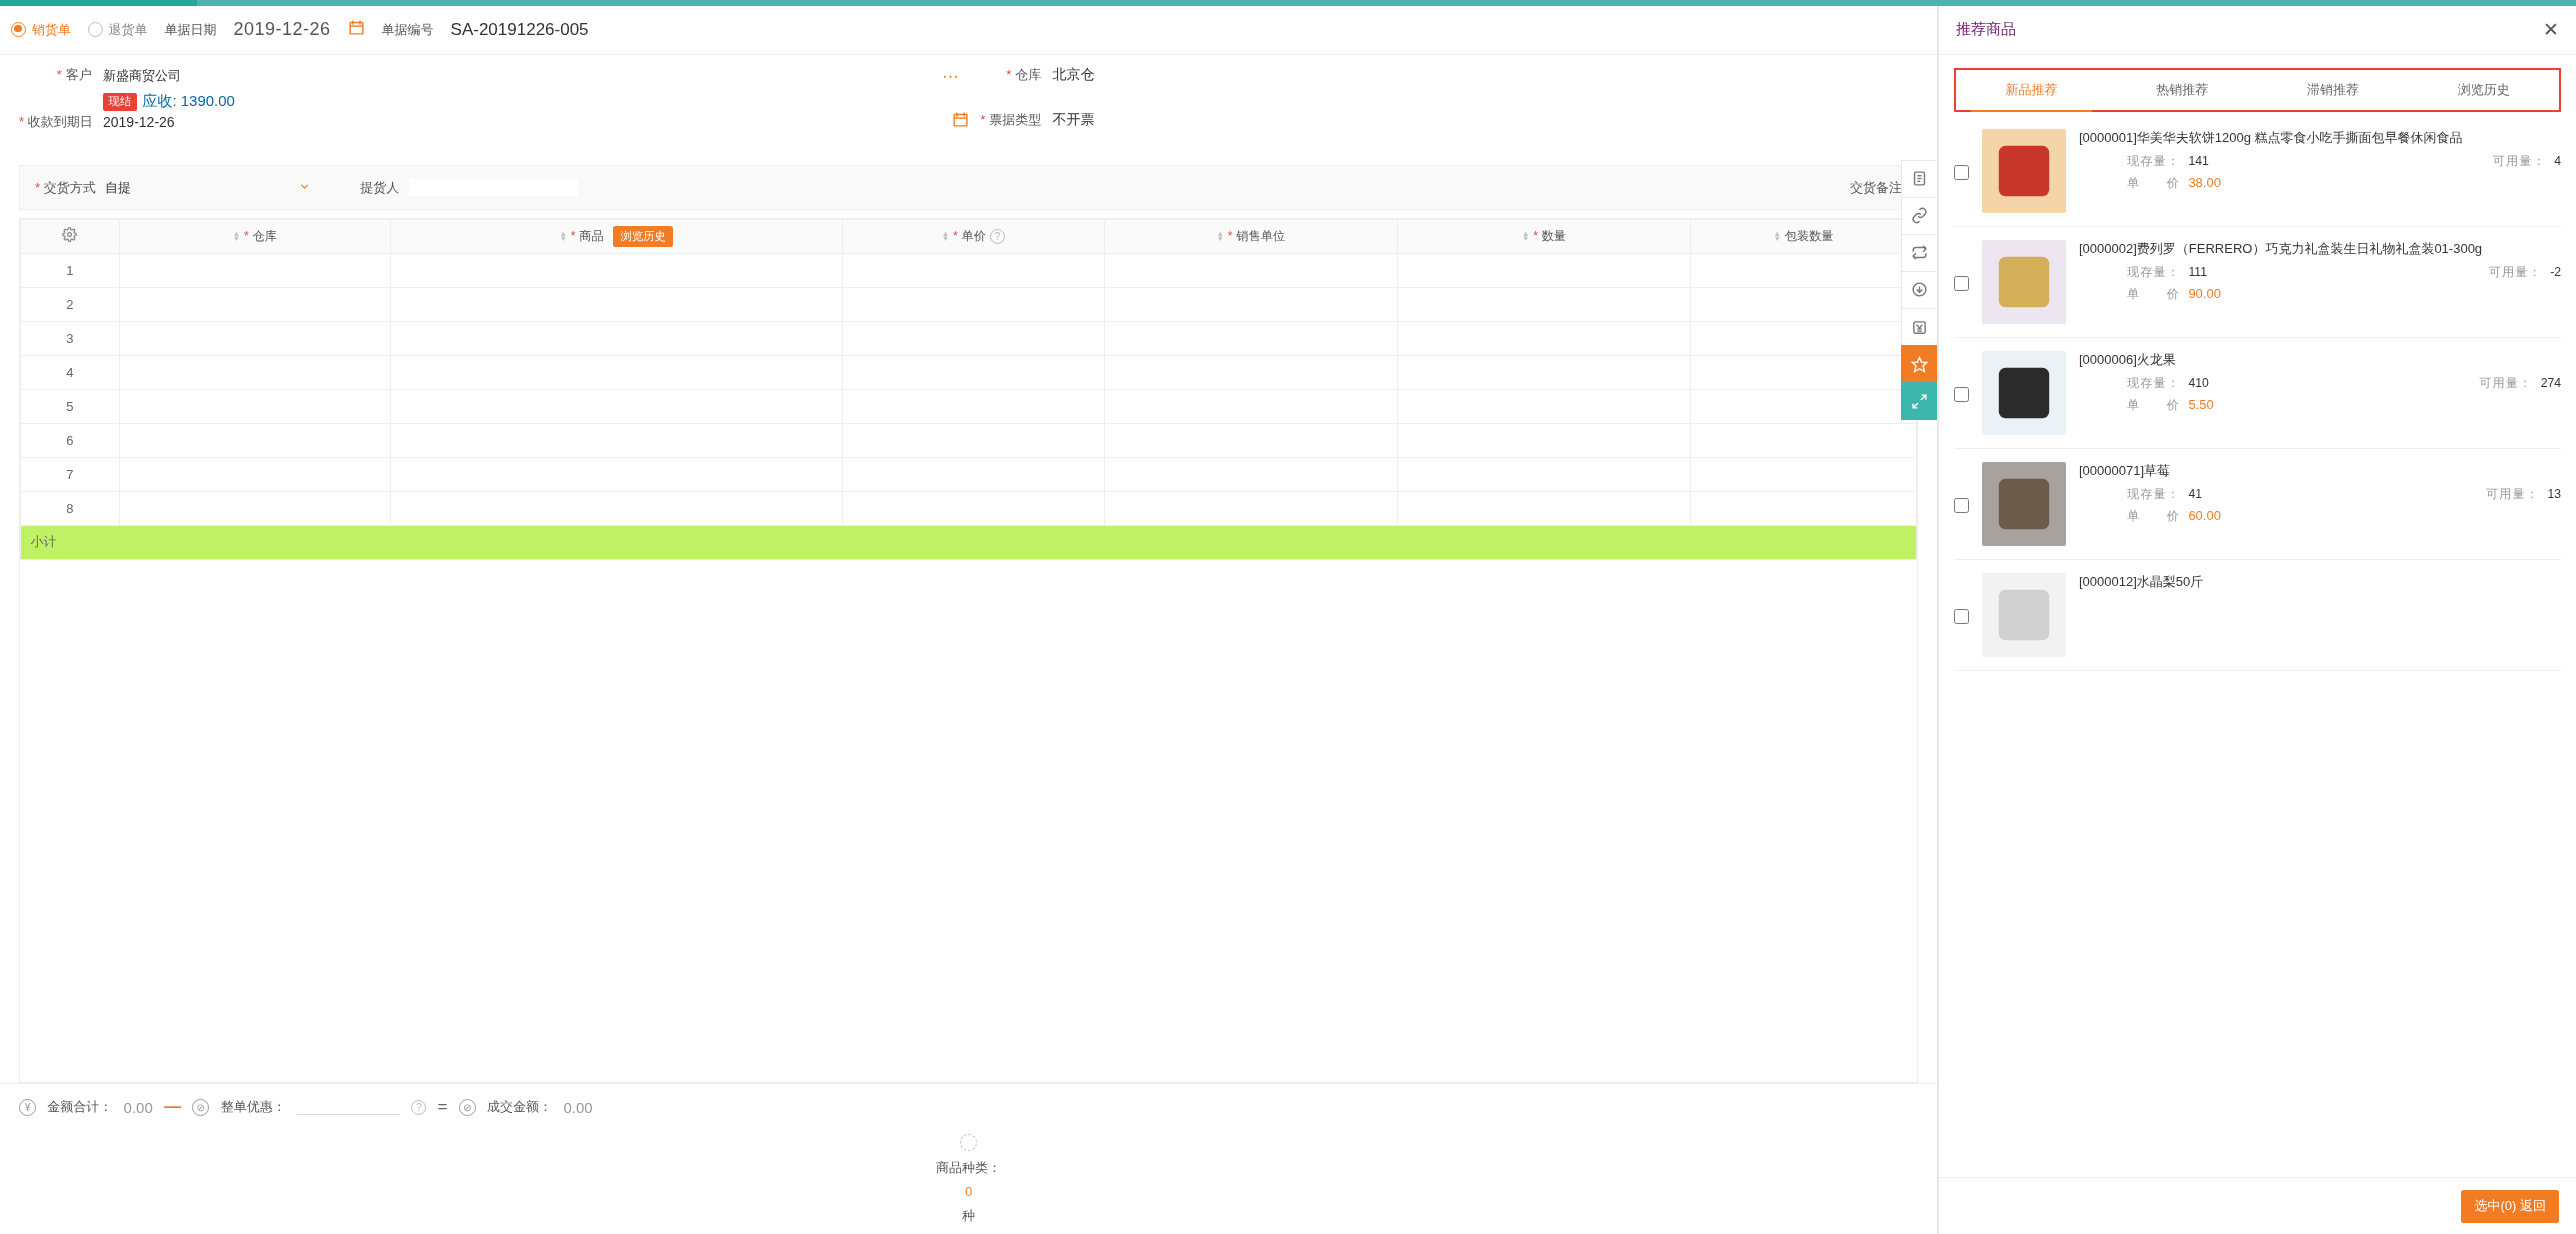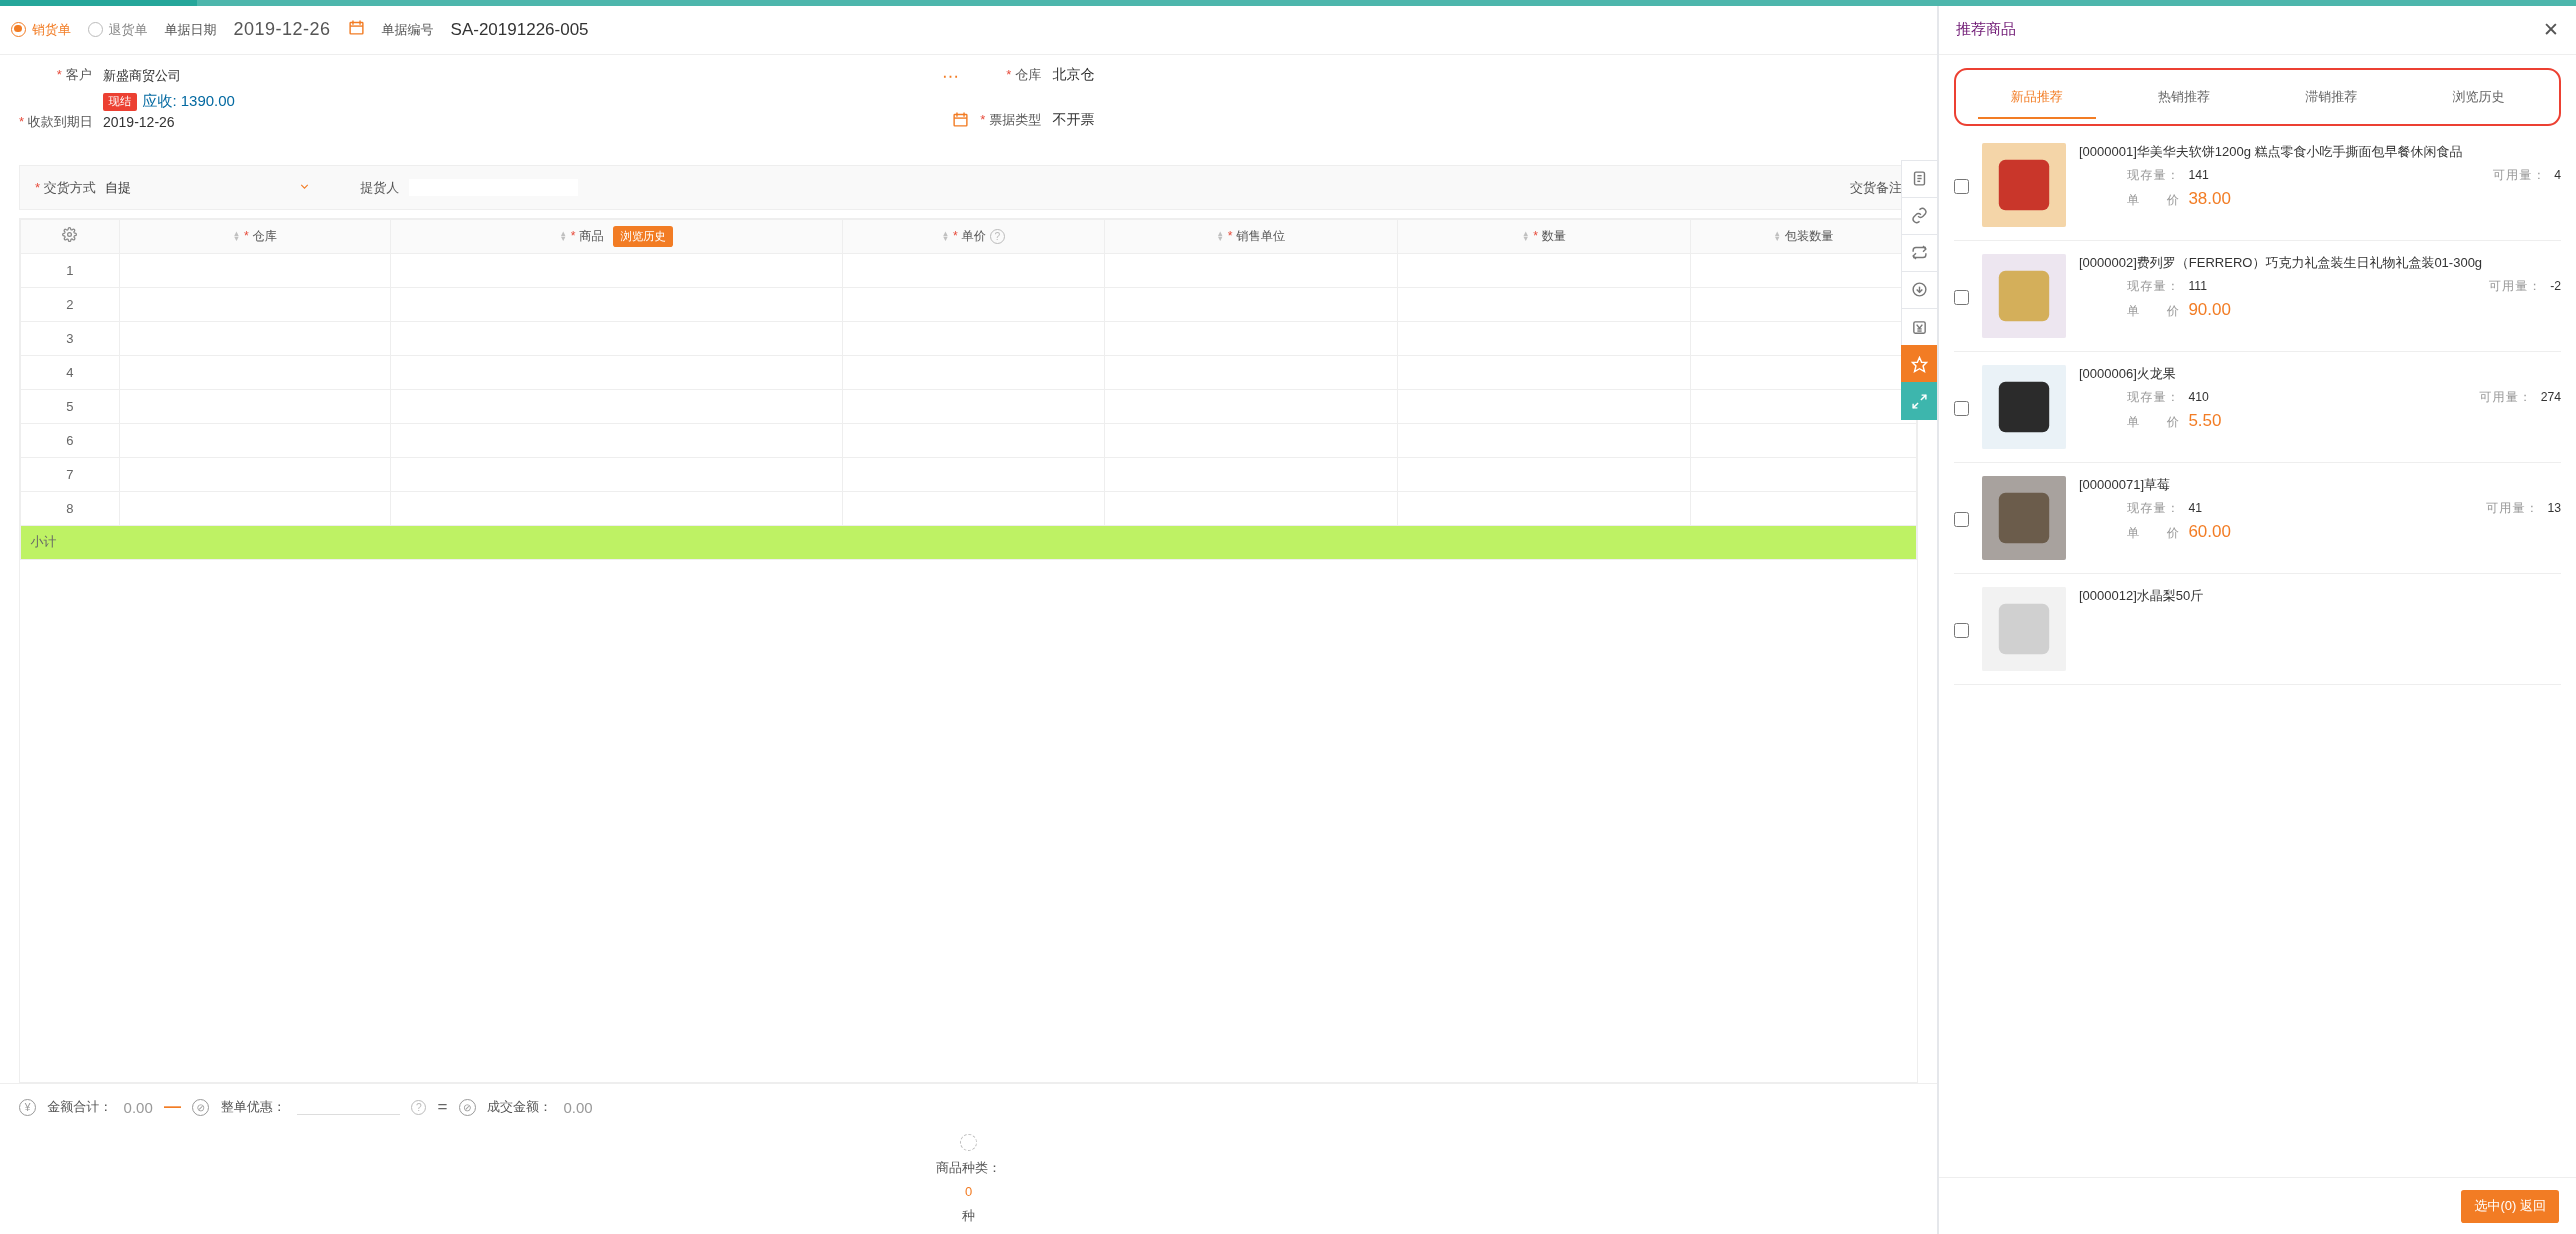--- a/index.html
+++ b/index.html
@@ -96,38 +96,38 @@
     .eq { font-size:17px; color:#666; }
     .disc-input { width:103px; border:none; border-bottom:0.9px solid #ddd; outline:none; }
     .prod-count-row { display:flex; justify-content:flex-end; align-items:center; padding:3.8px 19px 9.4px 19px; gap:7.5px; color:#555;flex-direction:column; }
     .pc-num { color:#f27c24; }
     .dashed-circ { display:inline-flex; width:17px; height:17px; border-radius:50%; border:0.9px dashed #bbb; }
 
     
     .rp-header { display:flex; align-items:center; justify-content:space-between; height:49px; padding:0 17px; border-bottom:0.9px solid #eee; }
     .rp-title { font-size:15px; color:#701a75; }
     .close-x { font-size:19px; color:#555; cursor:pointer; }
-    .tabs-outer { margin:13px 15px 0 15px; border:2.8px solid #ec4032; border-radius:13px; padding:7px; }
+    .tabs-outer { margin:13px 15px 0 15px; border:2.8px solid #ec4032; border-radius:0; padding:0; }
     .tabs-inner { display:flex; }
     .tab { flex:1; text-align:center; padding:11.3px 0; color:#666; cursor:pointer; position:relative; }
     .tab.active { color:#f27c24; }
     .tab.active::after { content:""; position:absolute; left:10%; right:10%; bottom:-1.9px; height:1.9px; background:#f27c24; }
 
     .prod-list { flex:1; overflow-y:auto; padding:3.8px 15px 0 15px; }
     .prod-item { display:flex; gap:13px; padding:13px 0; border-bottom:0.9px solid #eee; align-items:flex-start; }
     .chk { margin-top:36px; width:15px; height:15px; cursor:pointer; }
     .thumb { width:84px; height:84px; background:#f2f2f2; display:flex; align-items:center; justify-content:center; color:#bbb; font-size:26px; overflow:hidden; border-radius:1.9px; }
     .thumb svg { width:100%; height:100%; }
     .prod-info { flex:1; display:flex; flex-direction:column; gap:5.6px; }
     .prod-name { color:#333; font-size:13px; line-height:1.4; }
     .stock-row { display:flex; justify-content:space-between; font-size:12.2px; }
     .stock-lbl { color:#999; display:inline-block; width:52px; text-align-last:justify;margin-left:48px; }
     .stock-val { color:#333; margin-left:9.4px; }
     .price-row { font-size:12.2px; }
-    .price-val { color:#f27c24; font-size:17px; margin-left:9.4px; }
+    .price-val { color:#f27c24; font-size:13px; margin-left:9.4px; }
 
     .rp-footer { display:flex; justify-content:flex-end; padding:11.3px 17px; gap:9.4px; border-top:0.9px solid #eee; }
     .btn-orange { background:#f27c24; color:#fff; border:none; padding:7.5px 13px; font-size:13px; border-radius:2.8px; cursor:pointer; }
   </style>
 </head>
 <body>
 
 <div class="top-strip">
   <div class="active-seg"></div>
     <div class="rest"></div>

